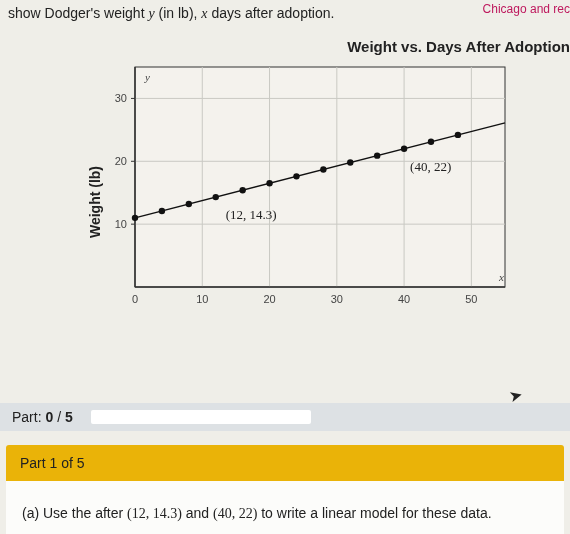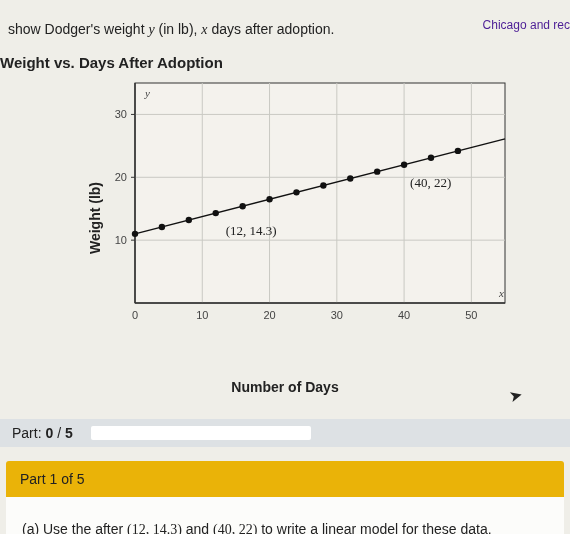--- a/index.html
+++ b/index.html
@@ -3,23 +3,23 @@
 <meta charset="utf-8">
 <style>
   * { box-sizing: border-box; margin: 0; padding: 0; }
   body {
     font-family: Arial, Helvetica, sans-serif;
     background: #efeee8;
     color: #222;
     width: 570px;
     font-size: 14px;
   }
-  .top-text { padding: 4px 8px 8px 8px; line-height: 1.4; margin-top: 16px; }
+  .top-text { padding: 4px 8px 8px 8px; line-height: 1.4; }
   .chart-wrap { position: relative; width: 480px; height: 290px; margin: 0 auto 12px; }
-  .chart-title { text-align: left; font-weight: bold; font-size: 15px; padding: 6px 0 2px; }
+  .chart-title { text-align: right; font-weight: bold; font-size: 15px; padding: 6px 0 2px; }
   .ylabel {
     position: absolute;
     left: 50px; top: 50%;
     transform: translate(-50%, -50%) rotate(-90deg);
     font-weight: bold; font-size: 14px;
     white-space: nowrap;
   }
   .xlabel {
     position: absolute;
     left: 50%; bottom: -32px;
@@ -56,21 +56,21 @@
   }
   .cursor {
     position: absolute;
     right: 48px; top: 386px;
     font-size: 16px;
     transform: rotate(-15deg);
   }
   .var { font-style: italic; font-family: "Times New Roman", serif; }
   .corner-text {
     position: absolute; right: 0; top: 2px;
-    font-size: 12px; color: #4c1d95;
+    font-size: 12px; color: #be185d;
     white-space: nowrap;
   }
 </style>
 </head>
 <body>
 
 <div style="position:relative;">
   <span class="corner-text">Chicago and rec</span>
   <p class="top-text">
     <span>show Dodger's weight </span><span class="var">y</span><span> (in lb), </span><span class="var">x</span><span> days after adoption.</span>
@@ -117,21 +117,20 @@
       <circle cx="251.45454545454544" cy="119.37142857142857" r="3.2" fill="#111"></circle>
       <circle cx="278.3636363636364" cy="112.45714285714287" r="3.2" fill="#111"></circle>
       <circle cx="305.27272727272725" cy="105.54285714285714" r="3.2" fill="#111"></circle>
       <circle cx="332.1818181818182" cy="98.62857142857143" r="3.2" fill="#111"></circle>
       <circle cx="359.0909090909091" cy="91.71428571428572" r="3.2" fill="#111"></circle>
       <circle cx="386" cy="84.79999999999998" r="3.2" fill="#111"></circle>
       <circle cx="412.9090909090909" cy="77.8857142857143" r="3.2" fill="#111"></circle>
       <text x="180.72727272727272" y="162.1142857142857" font-size="13" fill="#222" font-family="Times New Roman,serif">(12, 14.3)</text>
       <text x="365.0909090909091" y="113.71428571428572" font-size="13" fill="#222" font-family="Times New Roman,serif">(40, 22)</text>
     </svg>
-  <div class="xlabel">Number of Days</div>
 </div>
 
 <div style="height:28px;"></div>
 
 <div class="progress-row">
   <span>
     <span>Part: </span><b>0</b><span> / </span><b>5</b>
   </span>
   <div class="progress-track"></div>
 </div>

